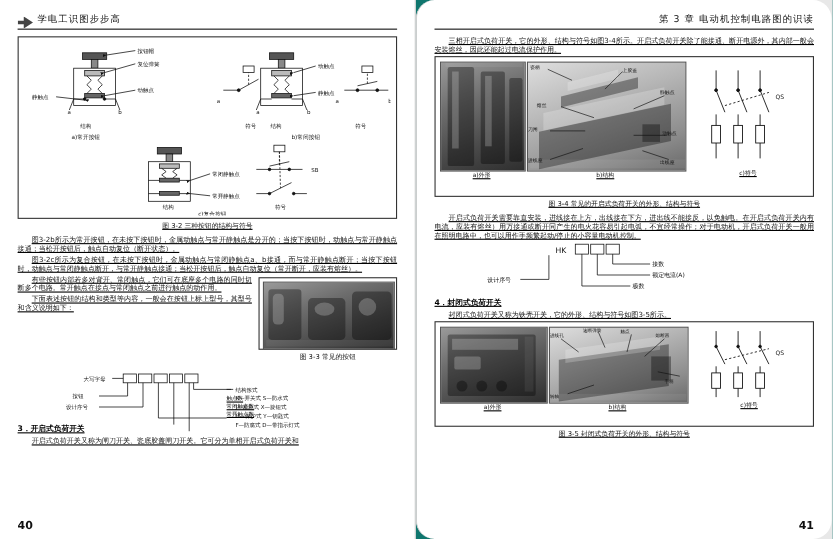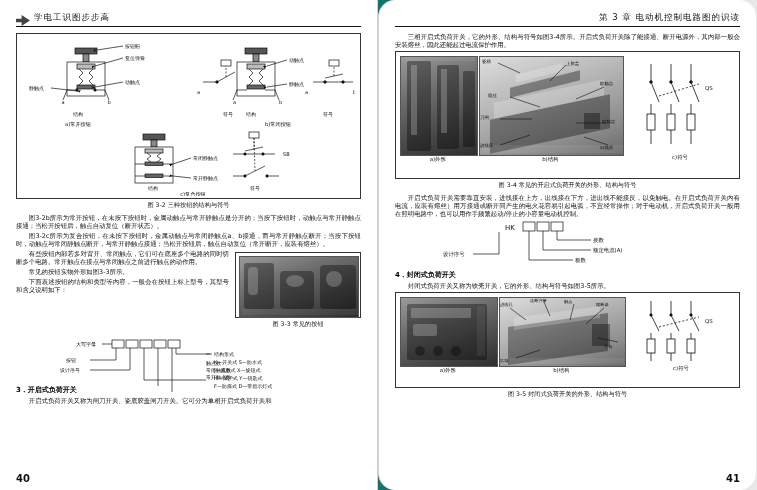--- a/index.html
+++ b/index.html
@@ -7,20 +7,21 @@
     width:757px;height:490px;
     background:#e8e8e8;
     font-family:"DejaVu Sans","Liberation Sans",sans-serif;
     overflow:hidden;
   }
   .book{
     position:relative;
     width:728px;height:490px;
     display:flex;
     background:#0f766e;
+    text-decoration:underline;
   }
   .page{
     position:relative;
     width:378px;height:490px;
     background:#fff;
     box-sizing:border-box;
     padding:10px 16px 18px 16px;
   }
   .page.left{border-right:1px solid #cfcfcf;}
   .page.right{border-left:1px solid #cfcfcf;border-radius:17px;}
@@ -268,21 +269,20 @@
           <div class="sh" style="left:46px;top:18px;width:18px;height:12px;border-radius:50%;"></div>
           <div class="dk" style="left:80px;top:8px;width:36px;height:44px;border-radius:4px;"></div>
           <div class="sh" style="left:86px;top:14px;width:16px;height:16px;border-radius:50%;"></div>
           <div class="sh" style="left:2px;top:52px;width:118px;height:6px;opacity:.25;"></div>
         </div>
       </div>
       <div class="figcap">图 3-3    常见的按钮</div>
     </div>
 
     <p class="txt ind">有些按钮内部若多对背开、常闭触点，它们可在底座多个电路的同时切断多个电路。常开触点在接点与常闭触点之前进行触点的动作用。</p>
-    <p class="txt ind">常见的按钮实物外形如图3-3所示。</p>
     <p class="txt ind">下面表述按钮的结构和类型等内容，一般会在按钮上标上型号，其型号和含义说明如下：</p>
     <div class="clr"></div>
 
     <div style="margin-top:2px;">
       <svg width="332" height="56" viewBox="0 0 332 56">
         <g stroke="#111" fill="none" stroke-width="0.7" font-size="5" font-family="DejaVu Sans">
           <rect x="96" y="2" width="12" height="8"></rect>
           <rect x="110" y="2" width="12" height="8"></rect>
           <rect x="124" y="2" width="12" height="8"></rect>
           <rect x="138" y="2" width="12" height="8"></rect>

